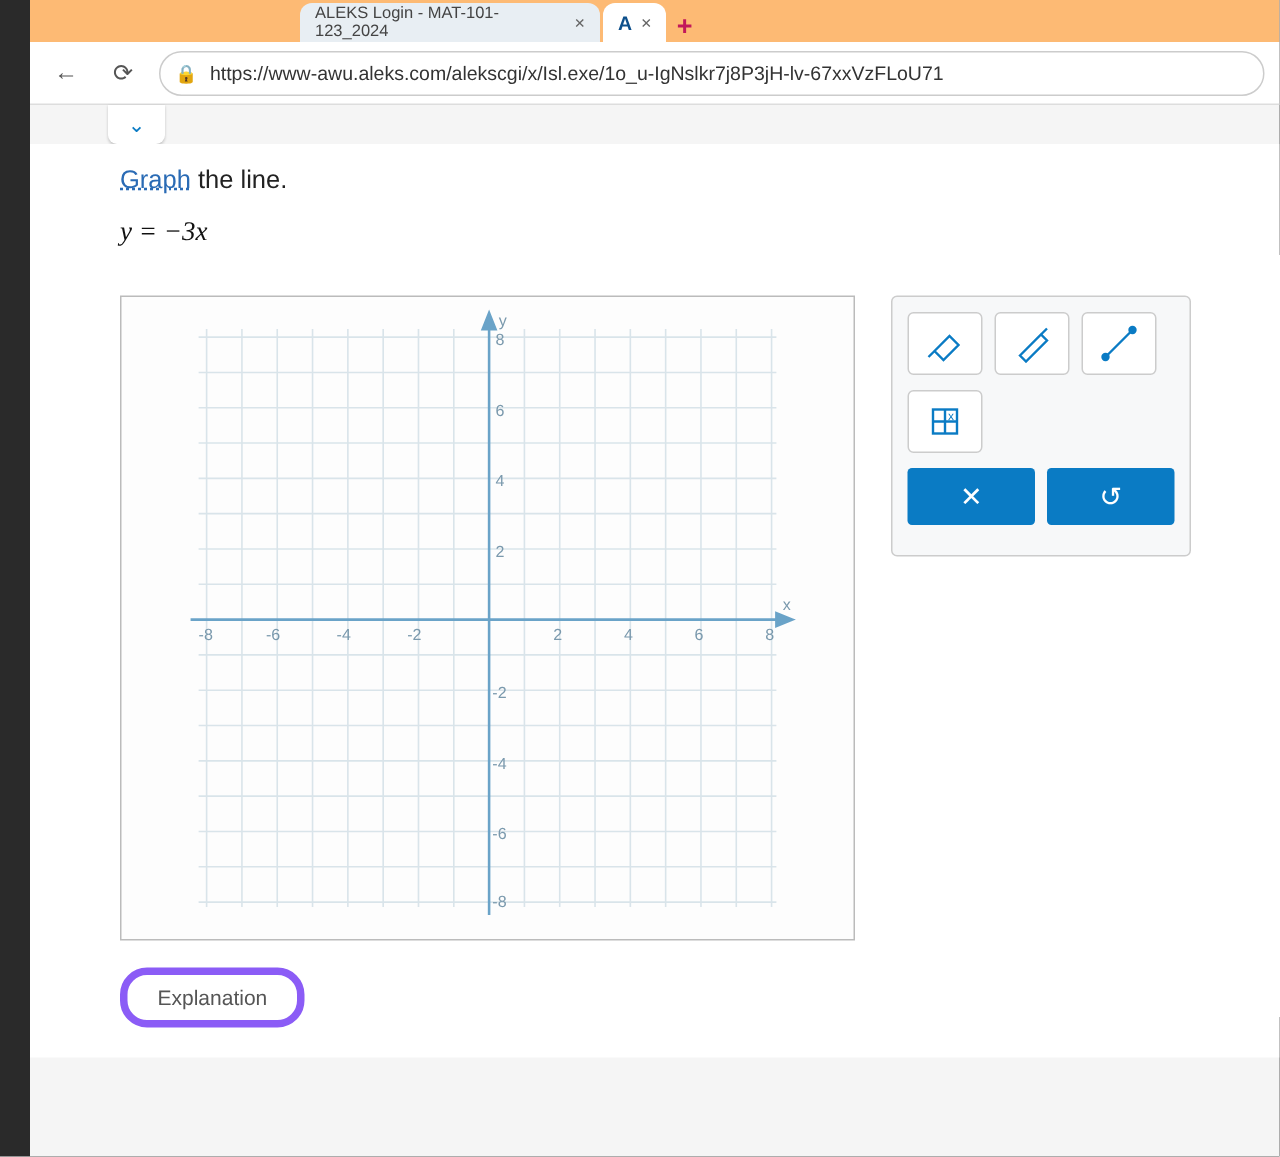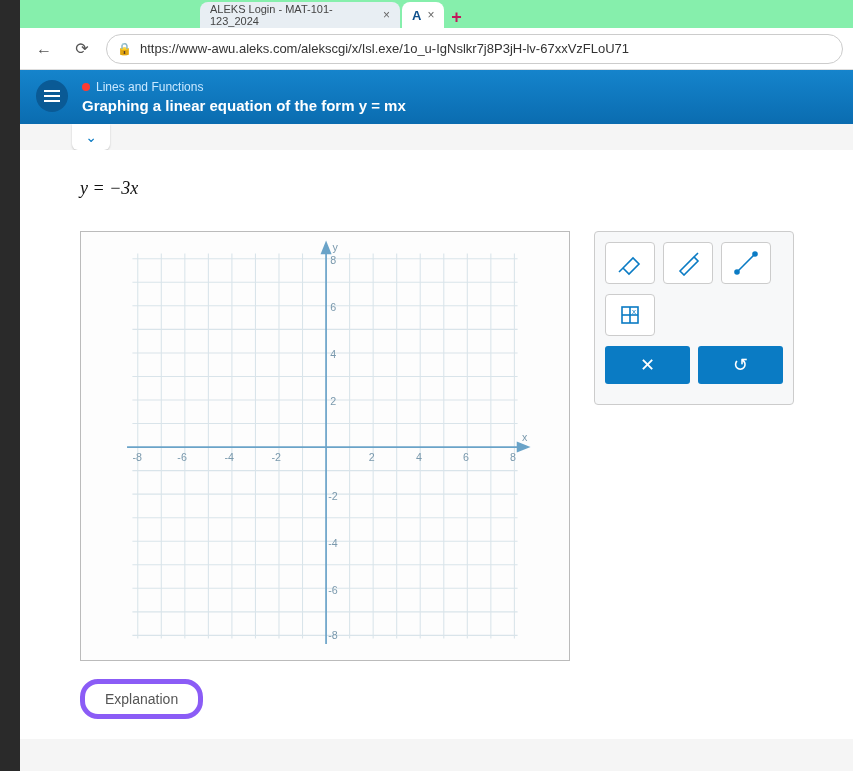--- a/index.html
+++ b/index.html
@@ -14,21 +14,21 @@
 .window {
   position: absolute;
   top: 0;
   left: 20px;
   right: 0;
   bottom: 0;
   background: #f5f5f5;
 }
 .tab-strip {
   height: 28px;
-  background: #86efac;
+  background: #fdba74;
   display: flex;
   align-items: flex-end;
   padding-left: 180px;
   gap: 2px;
 }
 .tab {
   height: 26px;
   background: #e8eef3;
   border-radius: 8px 8px 0 0;
   padding: 4px 10px;
@@ -172,38 +172,29 @@
 
   <div class="addr-row">
     <div class="nav-btn">←</div>
     <div class="nav-btn">⟳</div>
     <div class="addr-bar">
       <span class="lock-icon">🔒</span>
       <span>https://www-awu.aleks.com/alekscgi/x/Isl.exe/1o_u-IgNslkr7j8P3jH-lv-67xxVzFLoU71</span>
     </div>
   </div>
 
-  <div class="topic-bar">
-    <div class="menu-btn">
-        <span></span>
-      </div>
-    <div class="topic-text">
-      <div class="breadcrumb">
-        <span class="red-dot"></span>
-        <span>Lines and Functions</span>
-      </div>
-      <div class="topic-title">Graphing a linear equation of the form y = mx</div>
-    </div>
-  </div>
 
   <div class="drop-tab">
     <span>⌄</span>
   </div>
 
   <div class="content">
+    <div class="prompt">
+      <span class="u">Graph</span><span> the line.</span>
+    </div>
     <div class="eqn">y = −3x</div>
 
     <div class="work-row">
       <div class="graph-box">
         <svg viewBox="0 0 400 400">
           <g stroke="#d9e4ea" stroke-width="1">
             <line x1="25" y1="20" x2="25" y2="380"></line>
               <line x1="47" y1="20" x2="47" y2="380"></line>
             <line x1="69" y1="20" x2="69" y2="380"></line>
               <line x1="91" y1="20" x2="91" y2="380"></line>

